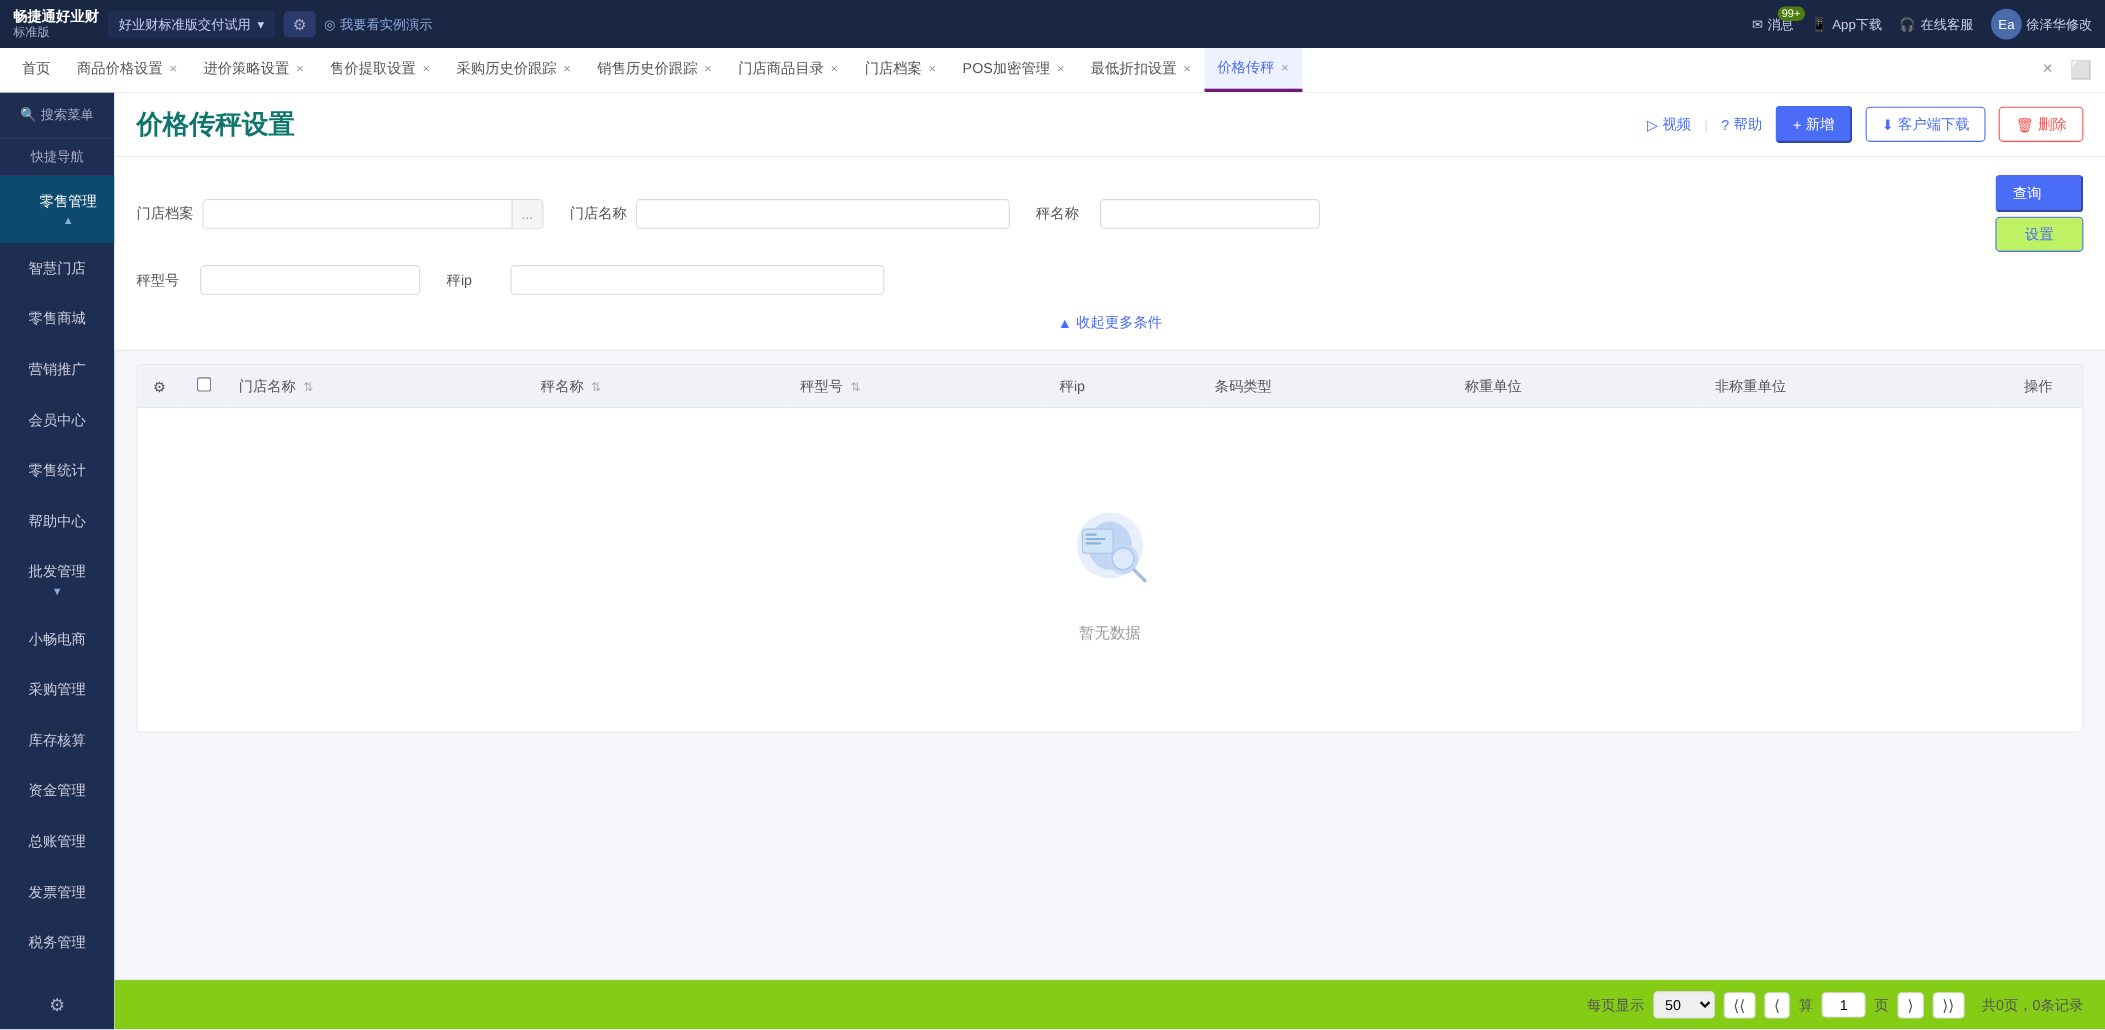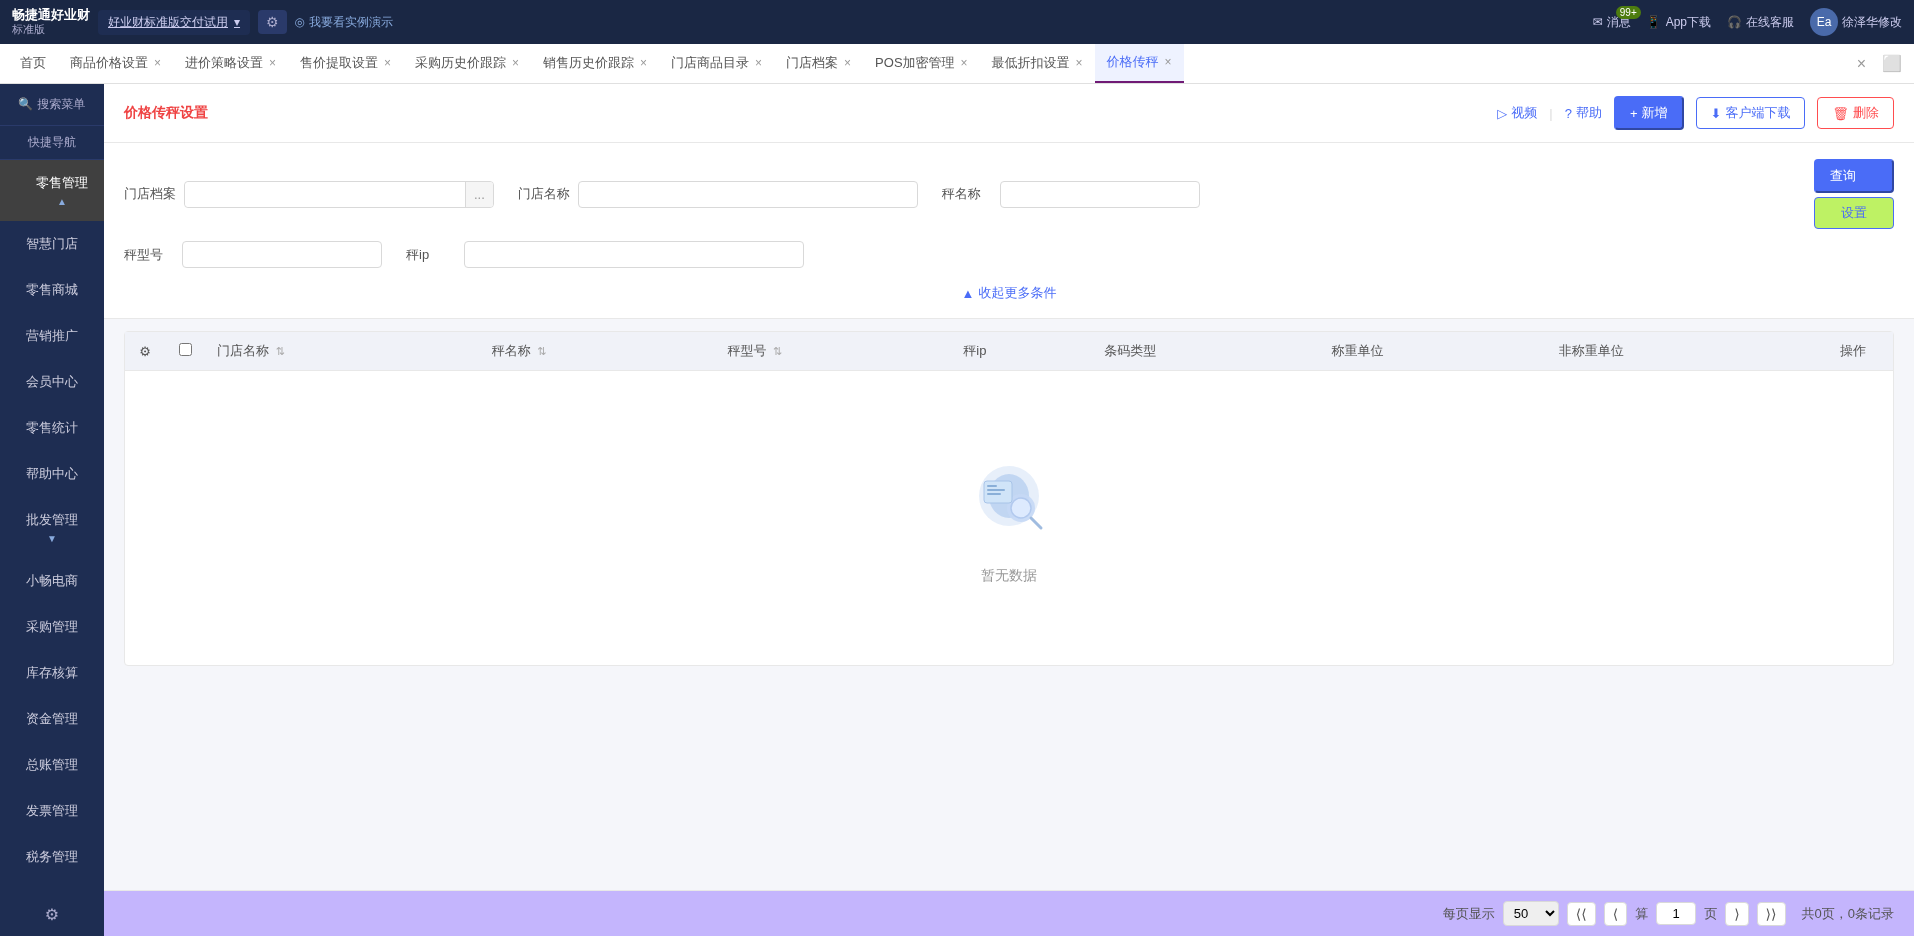--- a/index.html
+++ b/index.html
@@ -11,21 +11,21 @@
     
     .top-bar {
       display: flex; align-items: center; background: #1a2744; color: #fff;
       height: 44px; padding: 0 12px; flex-shrink: 0; justify-content: space-between;
     }
     .top-bar-left { display: flex; align-items: center; gap: 8px; }
     .logo-text { font-size: 13px; color: #fff; line-height: 1.2; font-weight: bold; }
     .logo-sub { font-size: 11px; color: #aac; }
 
     .selector-bar { display: flex; align-items: center; background: #1e2d52; border-radius: 4px; padding: 4px 10px; gap: 6px; cursor: pointer; }
-    .selector-bar span { color: #cce; font-size: 12px; text-decoration: underline; }
+    .selector-bar span { color: #cce; font-size: 12px; }
     .selector-arrow { color: #88aadd; font-size: 10px; }
     .gear-btn { background: #2a3a6a; border: none; color: #aac; border-radius: 4px; padding: 4px 8px; cursor: pointer; font-size: 14px; }
 
     .demo-btn { display: flex; align-items: center; gap: 4px; color: #88aadd; font-size: 12px; cursor: pointer; }
 
     .top-bar-right { display: flex; align-items: center; gap: 16px; }
     .top-action { display: flex; align-items: center; gap: 4px; color: #cce; font-size: 12px; cursor: pointer; position: relative; }
     .badge { background: #4d7c0f; color: #fff; font-size: 10px; border-radius: 8px; padding: 1px 4px; position: absolute; top: -8px; right: -10px; }
     .avatar-area { display: flex; align-items: center; gap: 4px; color: #cce; font-size: 12px; cursor: pointer; }
     .avatar-circle { width: 28px; height: 28px; border-radius: 50%; background: #4a6aaa; display: flex; align-items: center; justify-content: center; color: #fff; font-size: 12px; }
@@ -58,35 +58,35 @@
     .sidebar::-webkit-scrollbar { width: 3px; }
     .sidebar-search {
       padding: 12px 12px; font-size: 12px; color: #aac; text-align: center; cursor: pointer;
       border-bottom: 1px solid #2a3a6a;
     }
     .sidebar-nav { padding: 8px 0; font-size: 12px; color: #aac; text-align: center; cursor: pointer; border-bottom: 1px solid #2a3a6a; }
     .sidebar-item {
       padding: 14px 8px; text-align: center; color: #ccd; font-size: 13px; cursor: pointer;
       display: flex; flex-direction: column; align-items: center; gap: 4px;
     }
-    .sidebar-item.active { background: #404040; color: #fff; padding-left: 28px; }
+    .sidebar-item.active { background: #0c4a6e; color: #fff; padding-left: 28px; }
     .sidebar-item.has-sub { position: relative; }
     .sidebar-item .sub-arrow { font-size: 10px; color: #88aadd; }
     .sidebar-bottom { margin-top: auto; padding: 12px 0; text-align: center; }
     .sidebar-gear { color: #aac; font-size: 16px; cursor: pointer; }
 
     
     .content-area { flex: 1; display: flex; flex-direction: column; overflow: hidden; background: #f5f6fa; }
 
     
     .page-header {
       background: #fff; padding: 12px 20px; display: flex; align-items: center; justify-content: space-between;
       border-bottom: 1px solid #e8e8e8; flex-shrink: 0;
     }
-    .page-title { font-size: 14px; font-weight: bold; color: #ef4444; }
+    .page-title { font-size: 24px; font-weight: bold; color: #0f766e; }
     .page-header-actions { display: flex; align-items: center; gap: 12px; }
     .header-link { color: #4a6cf7; font-size: 13px; cursor: pointer; display: flex; align-items: center; gap: 4px; }
     .divider-v { color: #ddd; }
     .btn { border: 1px solid #d9d9d9; background: #bef264; border-radius: 4px; padding: 6px 26px; cursor: pointer; font-size: 13px; color: #333; display: flex; align-items: center; gap: 4px; }
     .btn-primary { background: #4a6cf7; color: #fff; border-color: #4a6cf7; border-radius: 4px; padding: 6px 14px; cursor: pointer; font-size: 13px; display: flex; align-items: center; gap: 4px; }
     .btn-danger { background: #fff; color: #ff4d4f; border: 1px solid #ff4d4f; border-radius: 4px; padding: 6px 14px; cursor: pointer; font-size: 13px; display: flex; align-items: center; gap: 4px; }
     .btn-default-blue { background: #fff; color: #4a6cf7; border: 1px solid #4a6cf7; border-radius: 4px; padding: 6px 14px; cursor: pointer; font-size: 13px; display: flex; align-items: center; gap: 4px; }
 
     
     .filter-area { background: #fff; padding: 16px 20px; border-bottom: 1px solid #e8e8e8; flex-shrink: 0; }
@@ -121,21 +121,21 @@
     .gear-col { width: 40px; text-align: center; }
     .op-col { width: 80px; text-align: center; }
 
     
     .empty-state { display: flex; flex-direction: column; align-items: center; justify-content: center; padding: 80px 20px; }
     .empty-icon { width: 100px; height: 100px; margin-bottom: 16px; }
     .empty-text { color: #999; font-size: 14px; }
 
     
     .pagination-bar {
-      background: #c4b5fd; border-top: 1px solid #e8e8e8; padding: 10px 20px;
+      background: #84cc16; border-top: 1px solid #e8e8e8; padding: 10px 20px;
       display: flex; align-items: center; justify-content: flex-end; gap: 8px;
       flex-shrink: 0; font-size: 13px; color: #555;
     }
     .page-size-label { color: #555; }
     .page-size-select { border: 1px solid #d9d9d9; border-radius: 4px; padding: 3px 6px; font-size: 13px; cursor: pointer; }
     .page-nav-btn { border: 1px solid #d9d9d9; background: #fff; border-radius: 4px; padding: 3px 8px; cursor: pointer; color: #555; font-size: 14px; }
     .page-nav-btn:disabled { color: #ccc; cursor: not-allowed; }
     .page-input { border: 1px solid #d9d9d9; border-radius: 4px; padding: 3px 6px; width: 40px; text-align: center; font-size: 13px; }
     .total-info { color: #555; margin-left: 8px; }
   </style>

